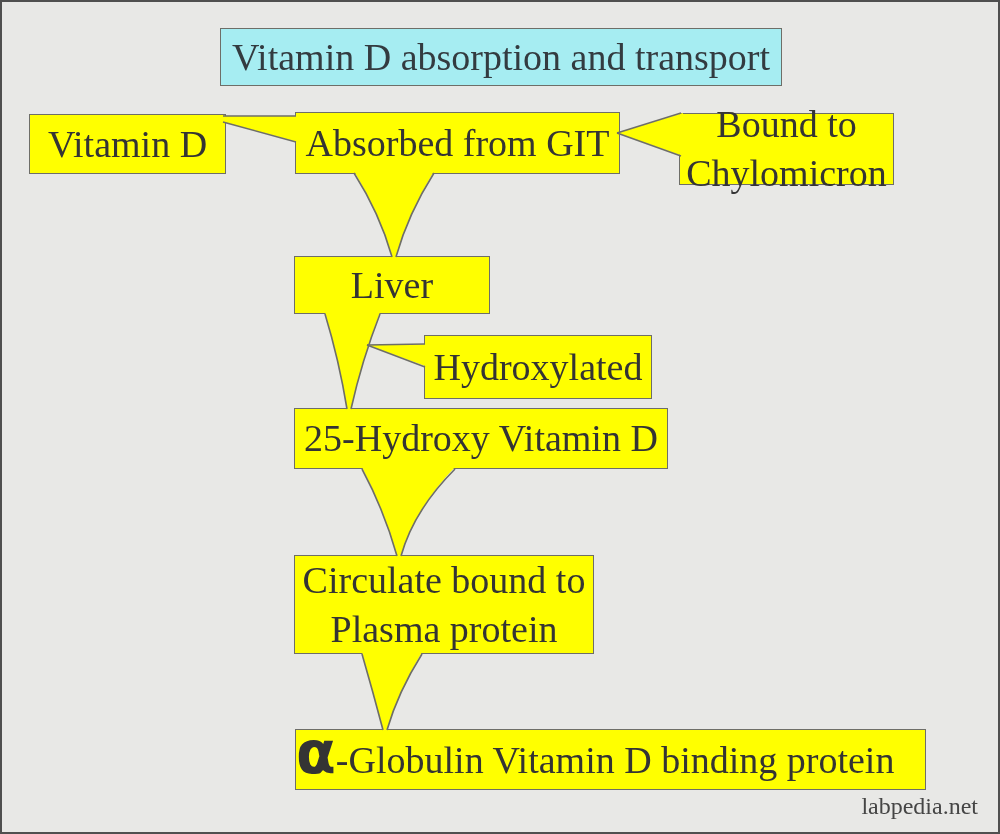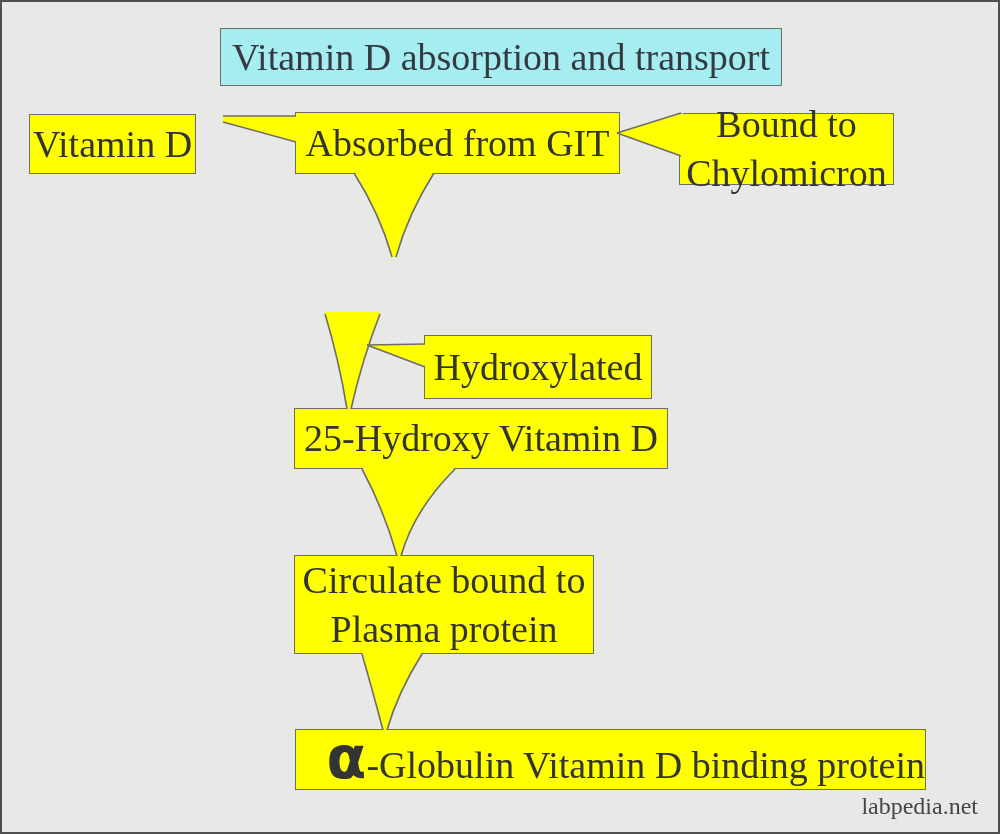--- a/index.html
+++ b/index.html
@@ -40,22 +40,22 @@
     white-space: pre-line;
     line-height: 1.28;
     z-index: 1;
   }
   .node.title {
     background: var(--title-fill);
     color: var(--title-text);
   }
   .node.final {
     display: block;
-    text-align: right;
-    line-height: 56px;
+    text-align: left;
+    line-height: 47px;
     white-space: nowrap;
   }
   .alpha {
     font-family: "DejaVu Sans", sans-serif;
     font-weight: bold;
     font-size: 58px;
     vertical-align: baseline;
   }
   svg.connectors {
     position: absolute;
@@ -77,33 +77,36 @@
 </style>
 </head>
 <body>
 
 <div class="frame">
 
   <div class="node title" style="left:218px; top:26px; width:562px; height:58px;">
     <span>Vitamin D absorption and transport</span>
   </div>
 
-  <div class="node" style="left:27px; top:112px; width:167px; height:60px;">
+  <div class="node" style="left:27px; top:112px; width:197px; height:60px;">
     <span>Vitamin D</span>
   </div>
 
   <div class="node" style="left:293px; top:110px; width:325px; height:62px;">
     <span>Absorbed from GIT</span>
   </div>
 
   <div class="node" style="left:677px; top:111px; width:215px; height:72px;">
     <span>Bound to
 Chylomicron</span>
   </div>
 
+  <div class="node" style="left:292px; top:254px; width:196px; height:58px;">
+    <span>Liver</span>
+  </div>
 
   <div class="node" style="left:422px; top:333px; width:228px; height:64px;justify-content:center;">
     <span>Hydroxylated</span>
   </div>
 
   <div class="node" style="left:292px; top:406px; width:374px; height:61px;">
     <span>25-Hydroxy Vitamin D</span>
   </div>
 
   <div class="node" style="left:292px; top:553px; width:300px; height:99px;">

